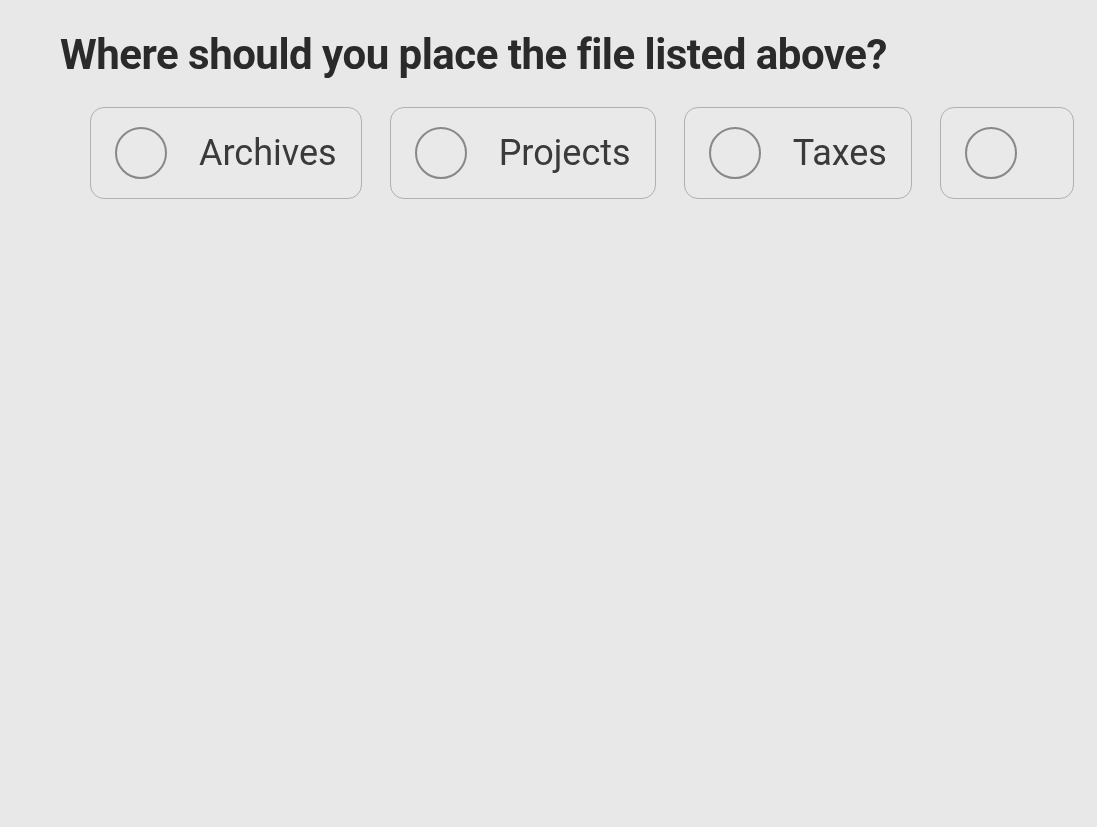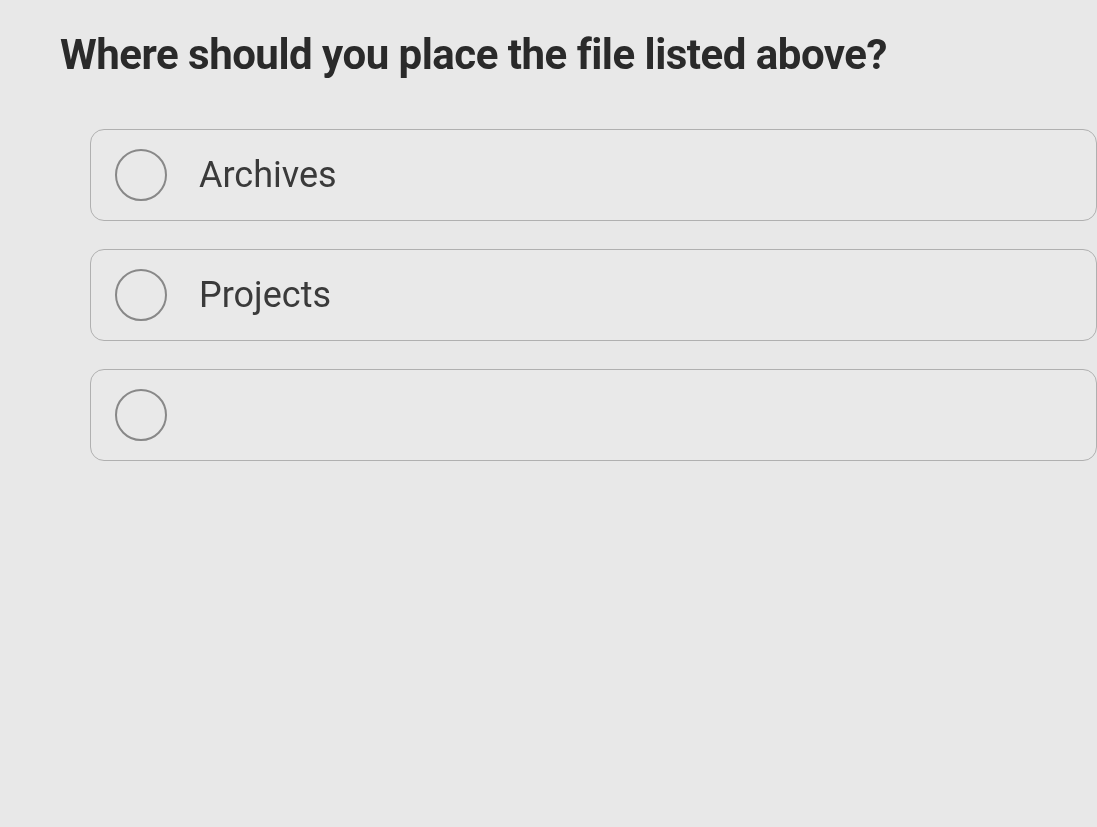--- a/index.html
+++ b/index.html
@@ -12,26 +12,26 @@
       height: 827px;
       background: #e8e8e8;
       font-family: -apple-system, BlinkMacSystemFont, "Segoe UI", Roboto, "Open Sans", sans-serif;
       padding: 30px 0 0 60px;
       overflow: hidden;
     }
     .question-title {
       font-size: 42px;
       font-weight: 700;
       color: #2a2a2a;
-      margin-bottom: 50px;
+      margin-bottom: 28px;
       letter-spacing: -0.5px;
     }
     .options-container {
       display: flex;
-      flex-direction: column;
+      flex-direction: row;
       gap: 28px;
       margin-left: 30px;
     }
     .option {
       display: flex;
       align-items: center;
       border: 1px solid #b0b0b0;
       border-radius: 14px;
       padding: 18px 24px;
       cursor: pointer;
@@ -64,18 +64,22 @@
     <span class="radio-circle"></span>
     <span class="option-label">Archives</span>
   </div>
 
 
   <div class="option">
     <span class="radio-circle"></span>
     <span class="option-label">Projects</span>
   </div>
 
+  <div class="option">
+    <span class="radio-circle"></span>
+    <span class="option-label">Taxes</span>
+  </div>
 
   <div class="option">
     <span class="radio-circle"></span>
   </div>
 
 </div>
 
 </body></html>

